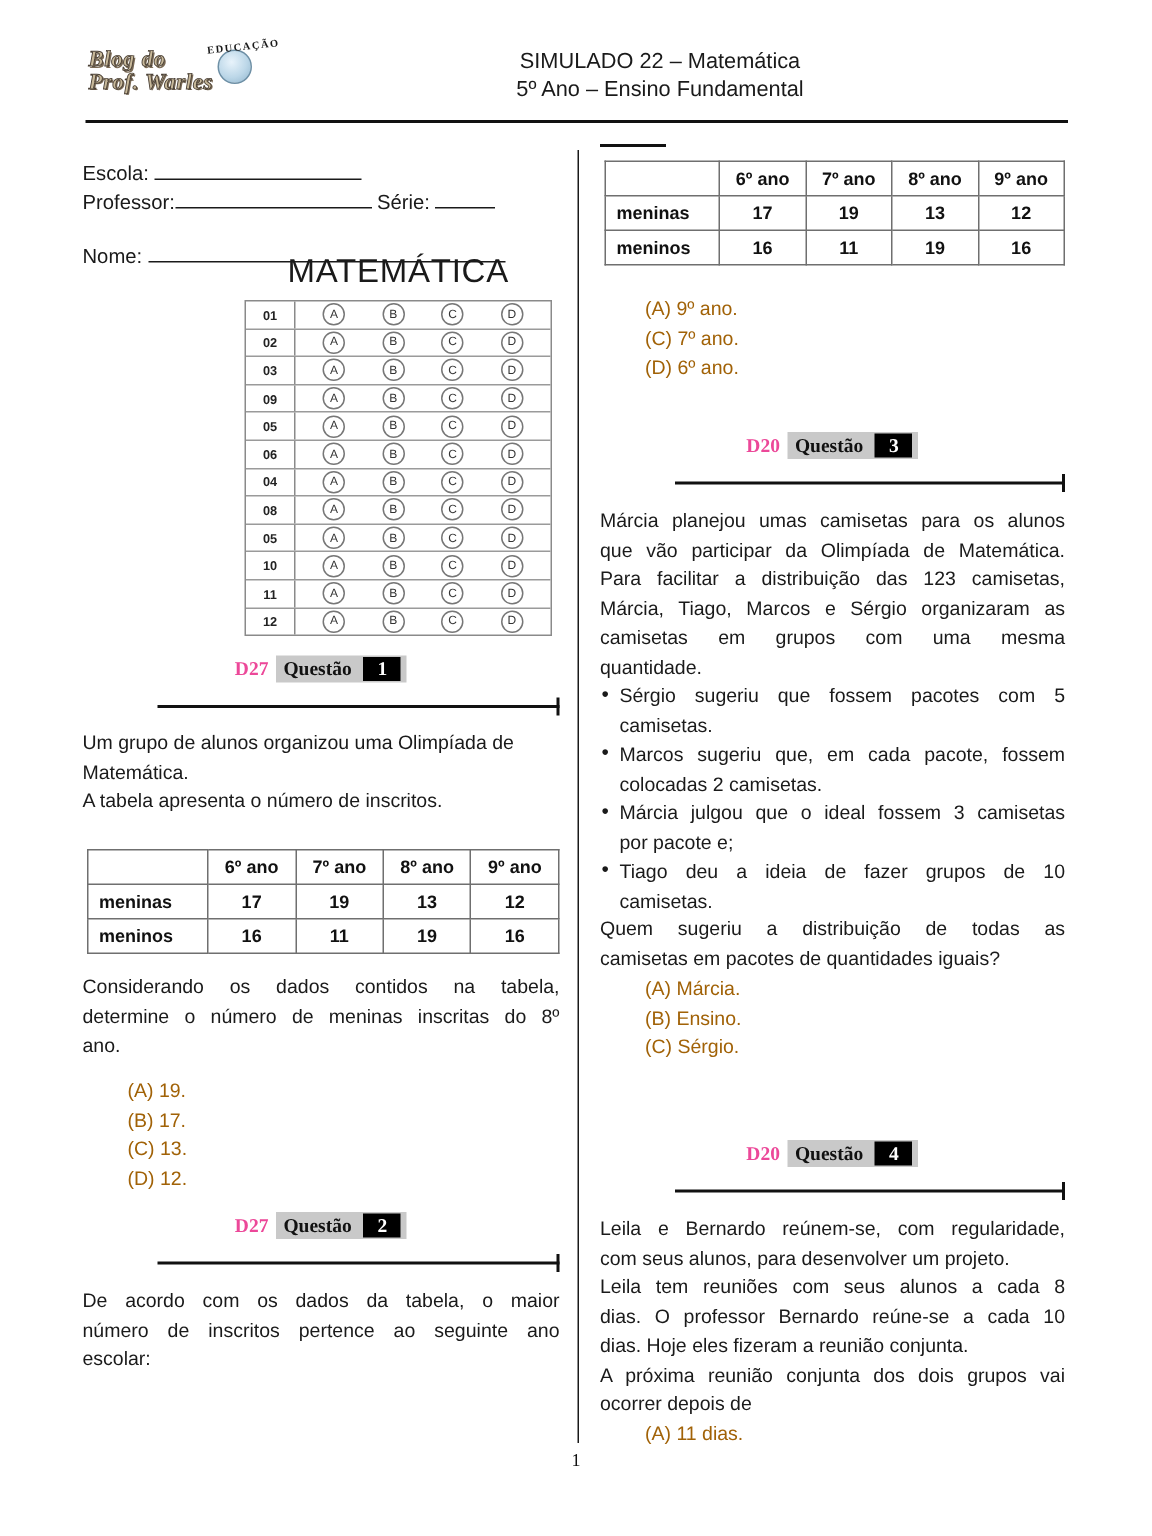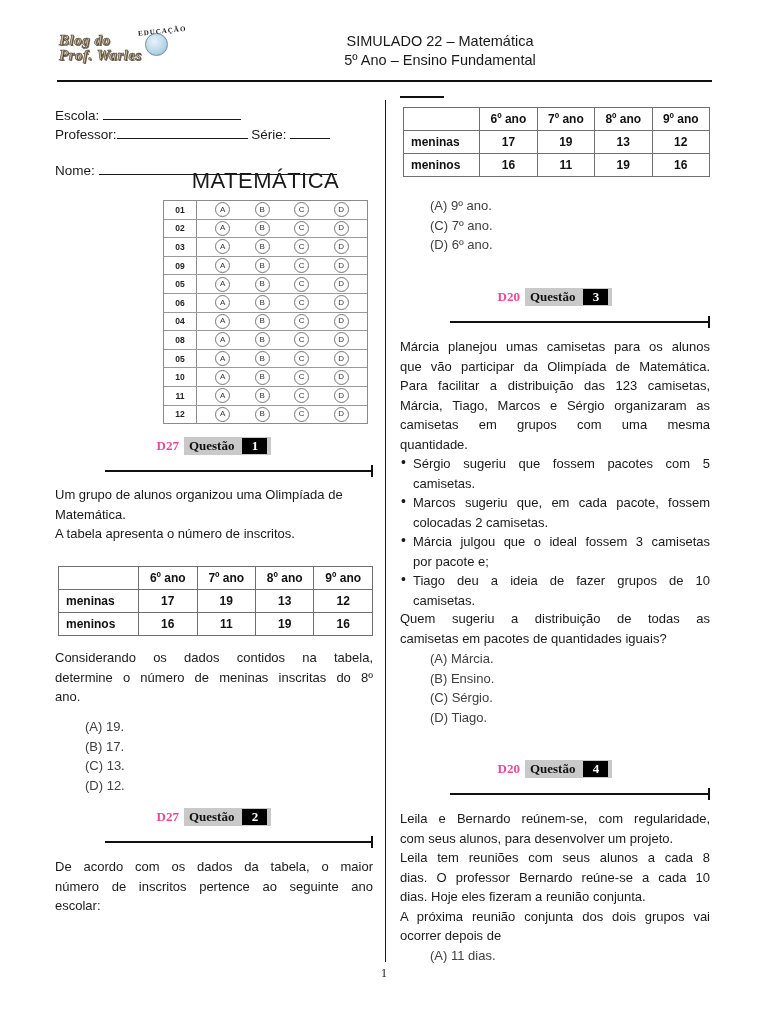--- a/index.html
+++ b/index.html
@@ -249,21 +249,21 @@
     font-size: 14px;
   }
   .bullets li span.l1 { display: block; text-align: justify; text-align-last: justify; }
   .bullets li span.l2 { display: block; text-align: left; }
   .alts {
     margin: 0;
     padding: 0 0 0 30px;
     list-style: none;
     font-size: 13px;
     line-height: 19.5px;
-    color: #404040;
+    color: #a16207;
   }
 
   
   .dtable {
     border-collapse: collapse;
     font-size: 12px;
     color: #111;
     background: #fff;
   }
   .dtable td, .dtable th {
@@ -631,21 +631,20 @@
 
     <div id="q3-ask" class="qtext">
       <p class="just">Quem sugeriu a distribuição de todas as</p>
       <p class="left">camisetas em pacotes de quantidades iguais?</p>
     </div>
 
     <ul id="q3-alts" class="alts">
       <li>(A) Márcia.</li>
       <li>(B) Ensino.</li>
       <li>(C) Sérgio.</li>
-      <li>(D) Tiago.</li>
     </ul>
 
     <div id="q4-label" class="qlabel">
       <span class="desc">D20</span>
       <span class="qbox">
         <span>Questão</span>
         <span class="qnum">4</span>
       </span>
     </div>
 

